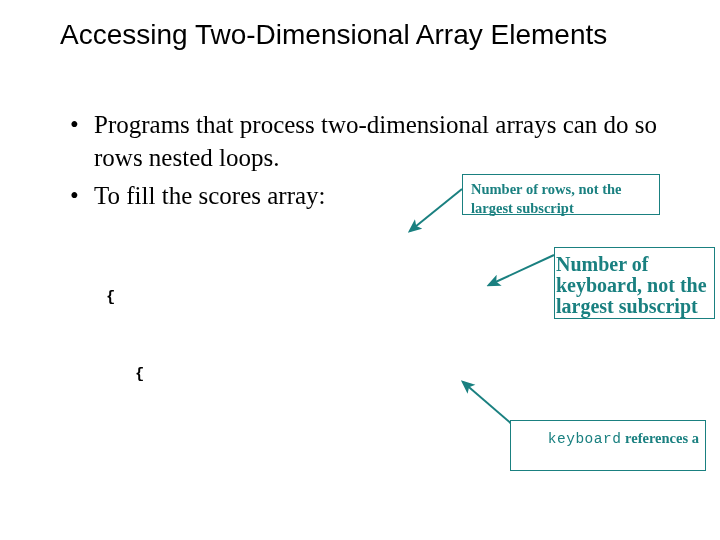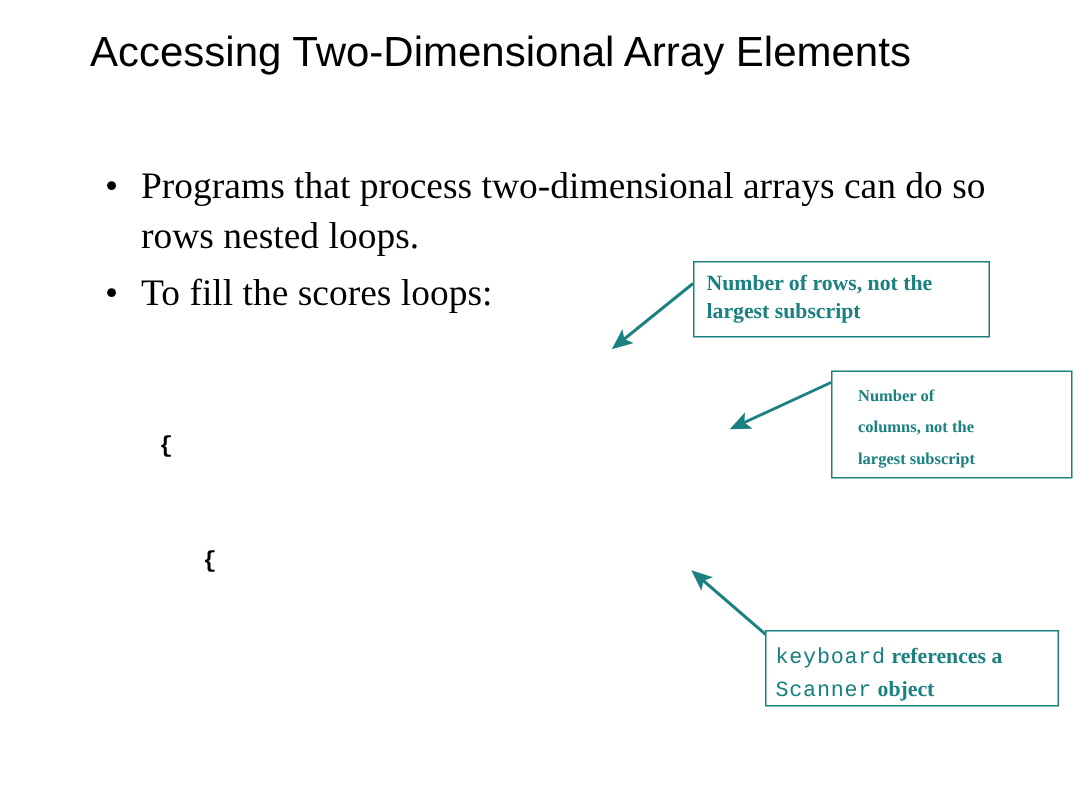--- a/index.html
+++ b/index.html
@@ -82,41 +82,41 @@
     background: #ffffff;
     color: #1a8080;
     font-family: "Liberation Serif", serif;
     font-weight: bold;
     z-index: 5;
   }
   #callout-rows {
     left: 428px;
     top: 174px;
     width: 198px;
-    height: 51px;
+    height: 41px;
     padding: 5px 0 0 8px;
     font-size: 14.5px;
     line-height: 19px;
   }
   #callout-cols {
     left: 520px;
     top: 247px;
     width: 161px;
     height: 72px;
-    padding: 6px 0 0 17px;
-    font-size: 11px;
+    padding: 6px 0 0 1px;
+    font-size: 20px;
     line-height: 21px;
   }
   #callout-keyboard {
     left: 476px;
     top: 420px;
     width: 196px;
     height: 51px;
     padding: 7px 6px 0 6px;
-    text-align: left;
+    text-align: right;
     font-size: 14.5px;
     line-height: 21px;
   }
   .mono-word {
     font-family: "Liberation Mono", monospace;
     font-weight: normal;
     font-size: 14.5px;
     letter-spacing: 0.5px;
   }
 
@@ -148,21 +148,21 @@
 
   <div id="bullets">
 
     <div class="bullet-row">
       <span class="bullet-mark">•</span>
       <span class="bullet-text">Programs that process two-dimensional arrays can do so rows nested loops.</span>
     </div>
 
     <div class="bullet-row">
       <span class="bullet-mark">•</span>
-      <span class="bullet-text">To fill the scores loops:</span>
+      <span class="bullet-text">To fill the scores array:</span>
     </div>
 
   </div>
 
   <div id="code">
     <div class="code-line">{</div>
     <div class="code-line">   {</div>
     
     
     
@@ -183,30 +183,26 @@
     <line x1="480" y1="426" x2="429" y2="382" stroke="#1a8080" stroke-width="2" marker-end="url(#ah)"></line>
   </svg>
 
   <div class="callout" id="callout-rows">
     <div>Number of rows, not the</div>
     <div>largest subscript</div>
   </div>
 
   <div class="callout" id="callout-cols">
     <div>Number of</div>
-    <div>columns, not the</div>
+    <div>keyboard, not the</div>
     <div>largest subscript</div>
   </div>
 
   <div class="callout" id="callout-keyboard">
     <div>
       <span class="mono-word">keyboard</span>
       <span>references a</span>
     </div>
-    <div>
-      <span class="mono-word">Scanner</span>
-      <span>object</span>
-    </div>
   </div>
 
   <div id="slide-number">8-7</div>
 
 </div>
 
 </body></html>

